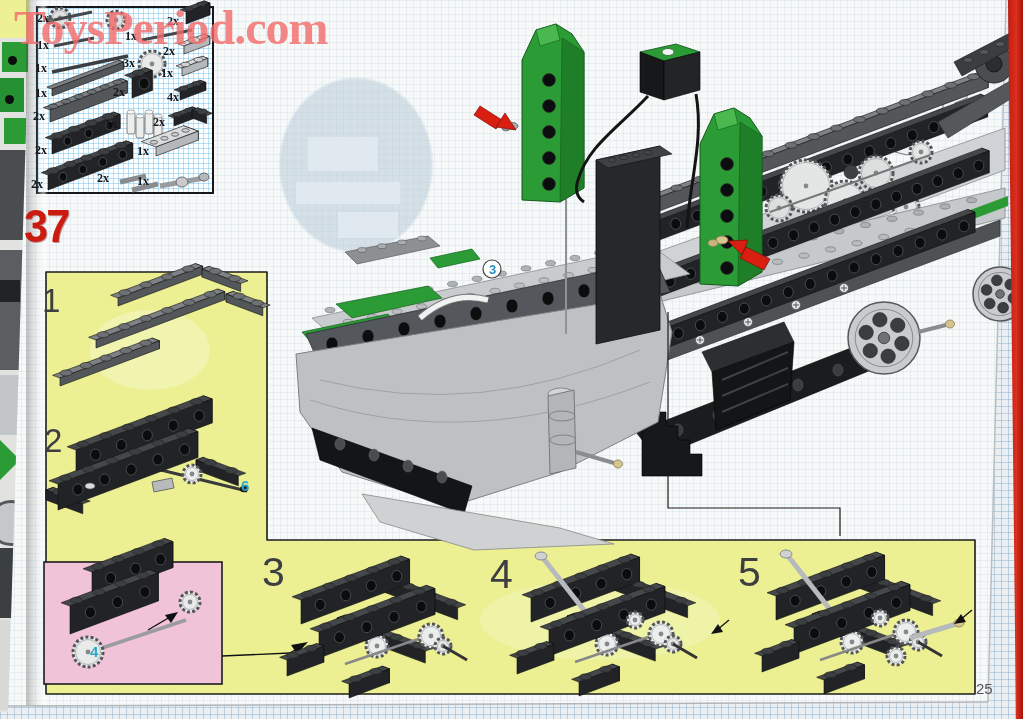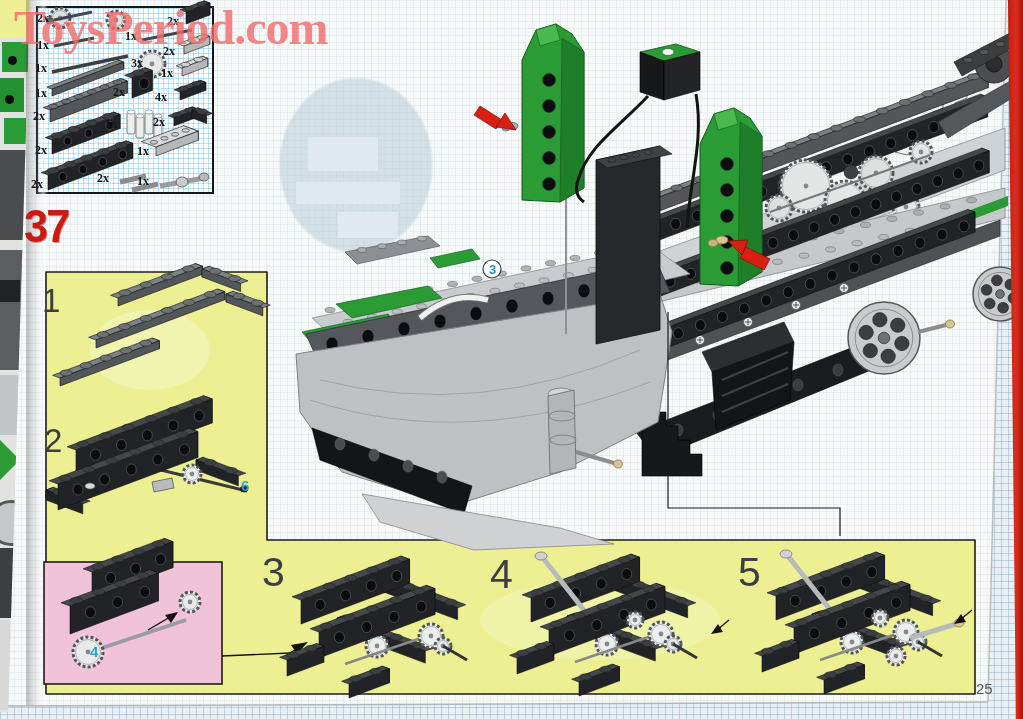--- a/index.html
+++ b/index.html
@@ -851,23 +851,23 @@
 <div class="pagenum">25</div>
 
 <span class="part-count" style="left:34px;top:12px">2x</span>
 <span class="part-count" style="left:34px;top:39px">1x</span>
 <span class="part-count" style="left:32px;top:62px">1x</span>
 <span class="part-count" style="left:32px;top:87px">1x</span>
 <span class="part-count" style="left:30px;top:110px">2x</span>
 <span class="part-count" style="left:32px;top:144px">2x</span>
 <span class="part-count" style="left:28px;top:178px">2x</span>
 <span class="part-count" style="left:122px;top:30px">1x</span>
-<span class="part-count" style="left:128px;top:57px">3x</span>
+<span class="part-count" style="left:120px;top:57px">3x</span>
 <span class="part-count" style="left:110px;top:86px">2x</span>
 <span class="part-count" style="left:102px;top:118px">1x</span>
 <span class="part-count" style="left:94px;top:172px">2x</span>
 <span class="part-count" style="left:164px;top:15px">2x</span>
 <span class="part-count" style="left:160px;top:45px">2x</span>
 <span class="part-count" style="left:158px;top:67px">1x</span>
-<span class="part-count" style="left:152px;top:91px">4x</span>
+<span class="part-count" style="left:164px;top:91px">4x</span>
 <span class="part-count" style="left:150px;top:116px">2x</span>
 <span class="part-count" style="left:134px;top:145px">1x</span>
 <span class="part-count" style="left:134px;top:175px">1x</span>
 
 </body></html>

